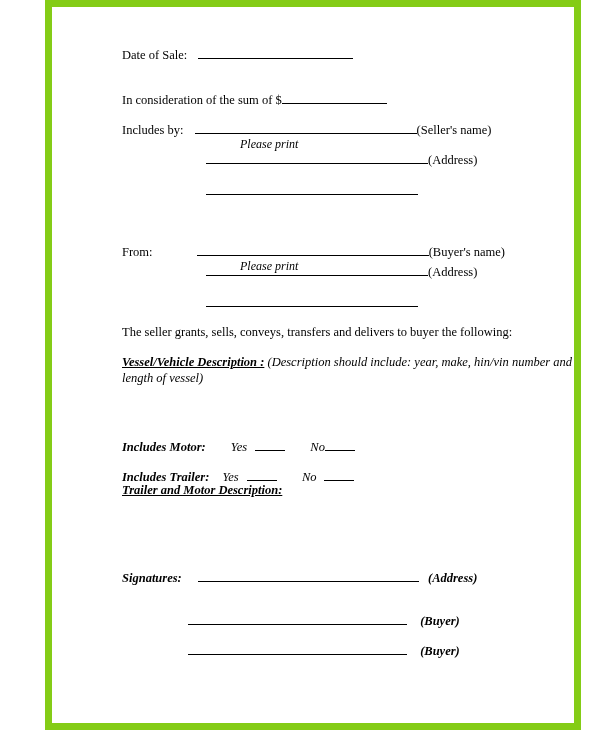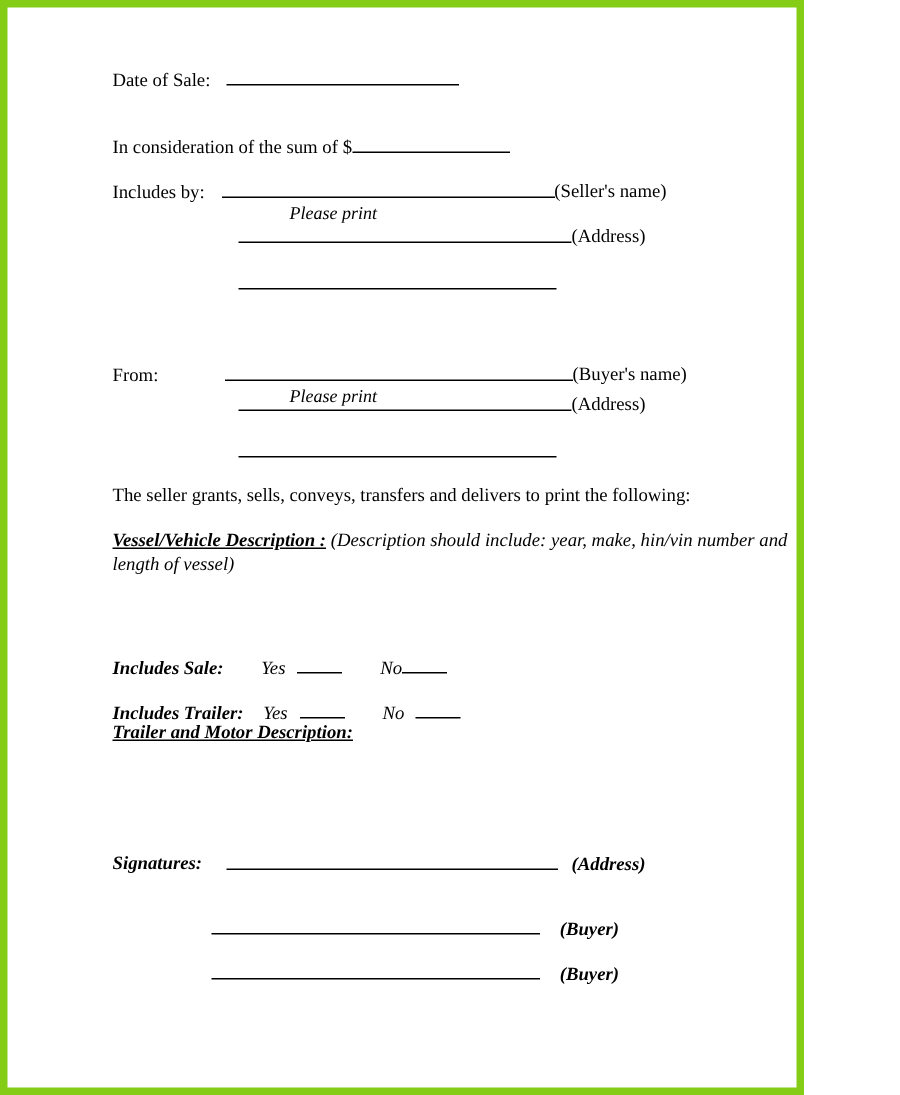--- a/index.html
+++ b/index.html
@@ -10,23 +10,24 @@
   }
   body {
     font-family: "Liberation Serif", "DejaVu Serif", serif;
     color: #000000;
   }
   .page {
     position: relative;
     width: 536px;
     height: 730px;
     background: #ffffff;
-    border: 5px solid #84cc16;
+    border: 7px solid #84cc16;
     box-sizing: border-box;
     overflow: hidden;
+    margin-left: 45px;
   }
   .doc {
     position: absolute;
     left: 70px;
     top: 40px;
     width: 460px;
   }
 
   
   .row {
@@ -117,30 +118,30 @@
 
     <div class="blk row" style="top:217px;">
       <span class="rule" style="width:222px; margin-left:84px;"></span><span class="b right-note">(Address)</span>
     </div>
 
     <div class="blk row" style="top:248px;">
       <span class="rule" style="width:212px; margin-left:84px;"></span>
     </div>
 
     <div class="blk row" style="top:278px;">
-      <span>The seller grants, sells, conveys, transfers and delivers to print the following:</span>
+      <span>The seller grants, sells, conveys, transfers and delivers to buyer the following:</span>
     </div>
 
     <div class="para" style="top:308px;">
       <span class="bi u">Vessel/Vehicle Description :</span>
       <span class="i">(Description should include:  year, make, hin/vin number and length of vessel)</span>
     </div>
 
     <div class="blk row" style="top:393px;">
-      <span class="bi">Includes Sale:</span>
+      <span class="bi">Includes Motor:</span>
       <span class="i" style="margin-left:22px;">Yes</span>
       <span class="blank-sm" style="margin-left:5px;"></span>
       <span class="i" style="margin-left:22px;">No</span><span class="blank-sm"></span>
     </div>
 
     <div class="blk row" style="top:423px;">
       <span class="bi">Includes Trailer:</span>
       <span class="i" style="margin-left:10px;">Yes</span>
       <span class="blank-sm" style="margin-left:5px;"></span>
       <span class="i" style="margin-left:22px;">No</span>

